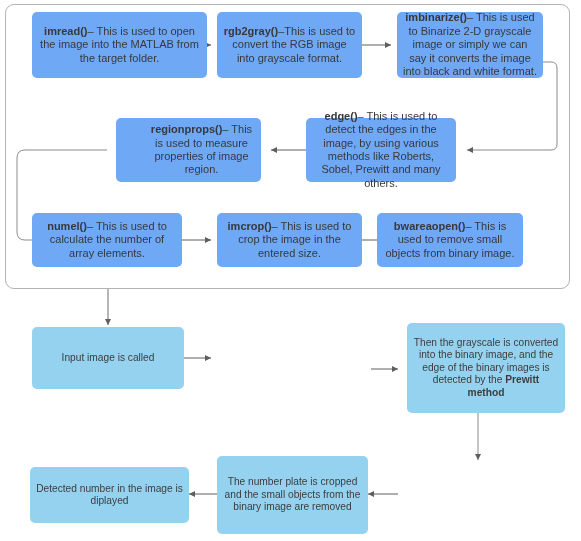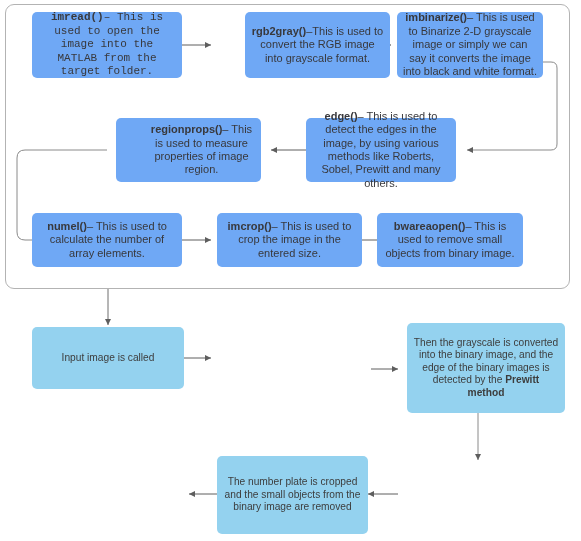--- a/index.html
+++ b/index.html
@@ -98,27 +98,27 @@
 
     <path d="M371,369 L398,369" stroke="#5e5e5e" stroke-width="1" fill="none" marker-end="url(#arrow)"></path>
 
     <path d="M478,413 L478,460" stroke="#8a8a8a" stroke-width="1" fill="none" marker-end="url(#arrow)"></path>
 
     <path d="M398,494 L368,494" stroke="#5e5e5e" stroke-width="1" fill="none" marker-end="url(#arrow)"></path>
 
     <path d="M217,494 L189,494" stroke="#5e5e5e" stroke-width="1" fill="none" marker-end="url(#arrow)"></path>
   </svg>
 
-  <div class="node node-func" style="left:32px; top:12px; width:150px; height:66px;font-family:Liberation Mono, monospace;">
+  <div class="node node-func" style="left:32px; top:12px; width:175px; height:66px;">
     <span class="txt">
       <b>imread()</b><span>– This is used to open the image into the MATLAB from the target folder.</span>
     </span>
   </div>
 
-  <div class="node node-func" style="left:217px; top:12px; width:145px; height:66px;margin-left:28px;">
+  <div class="node node-func" style="left:217px; top:12px; width:145px; height:66px;">
     <span class="txt">
       <b>rgb2gray()</b><span>–This is used to convert the RGB image into grayscale format.</span>
     </span>
   </div>
 
   <div class="node node-func" style="left:397px; top:12px; width:146px; height:66px;">
     <span class="txt">
       <b>imbinarize()</b><span>– This is used to Binarize 2-D grayscale image or simply we can say it converts the image into black and white format.</span>
     </span>
   </div>
@@ -162,14 +162,17 @@
     <span class="txt">
       <span>Then the grayscale is converted into the binary image, and the edge of the binary images is detected by the </span><b>Prewitt method</b>
     </span>
   </div>
 
 
   <div class="node node-step" style="left:217px; top:456px; width:151px; height:78px;">
     <span class="txt">The number plate is cropped and the small objects from the binary image are removed</span>
   </div>
 
+  <div class="node node-step" style="left:30px; top:467px; width:159px; height:56px;">
+    <span class="txt">Detected number in the image is diplayed</span>
+  </div>
 
 </div>
 
 </body></html>

